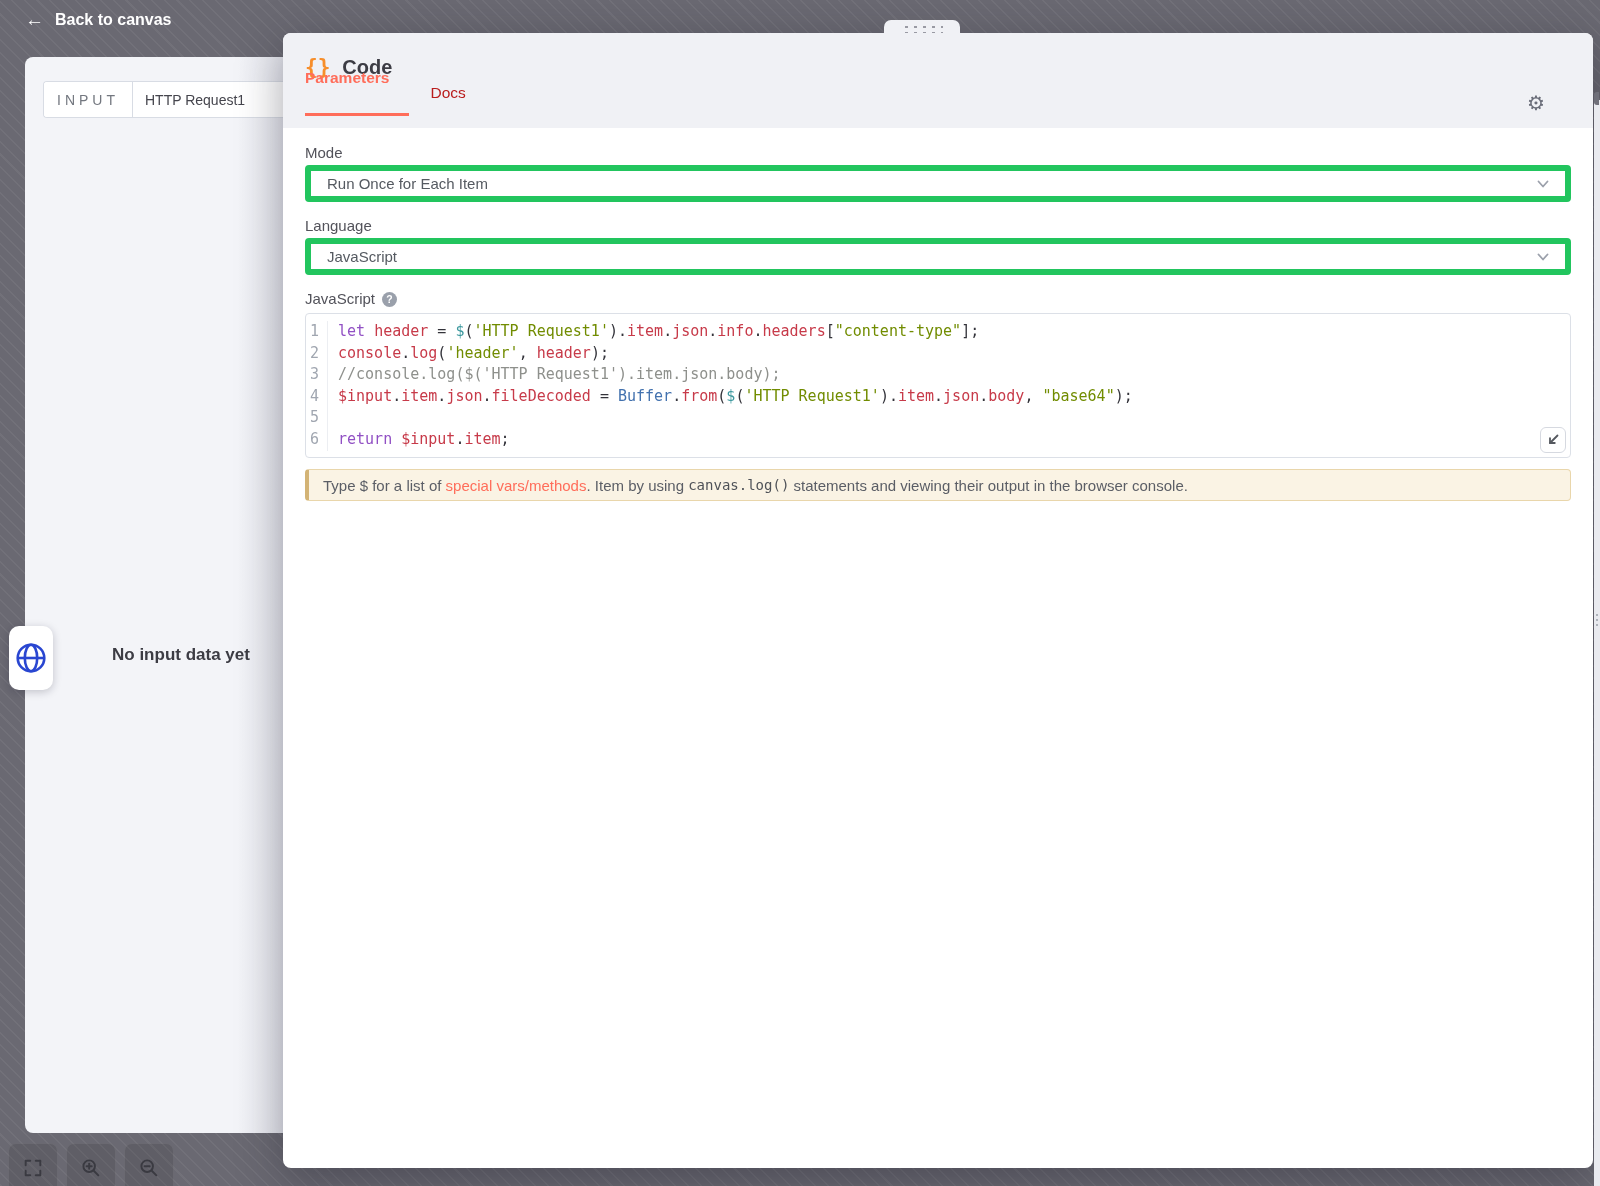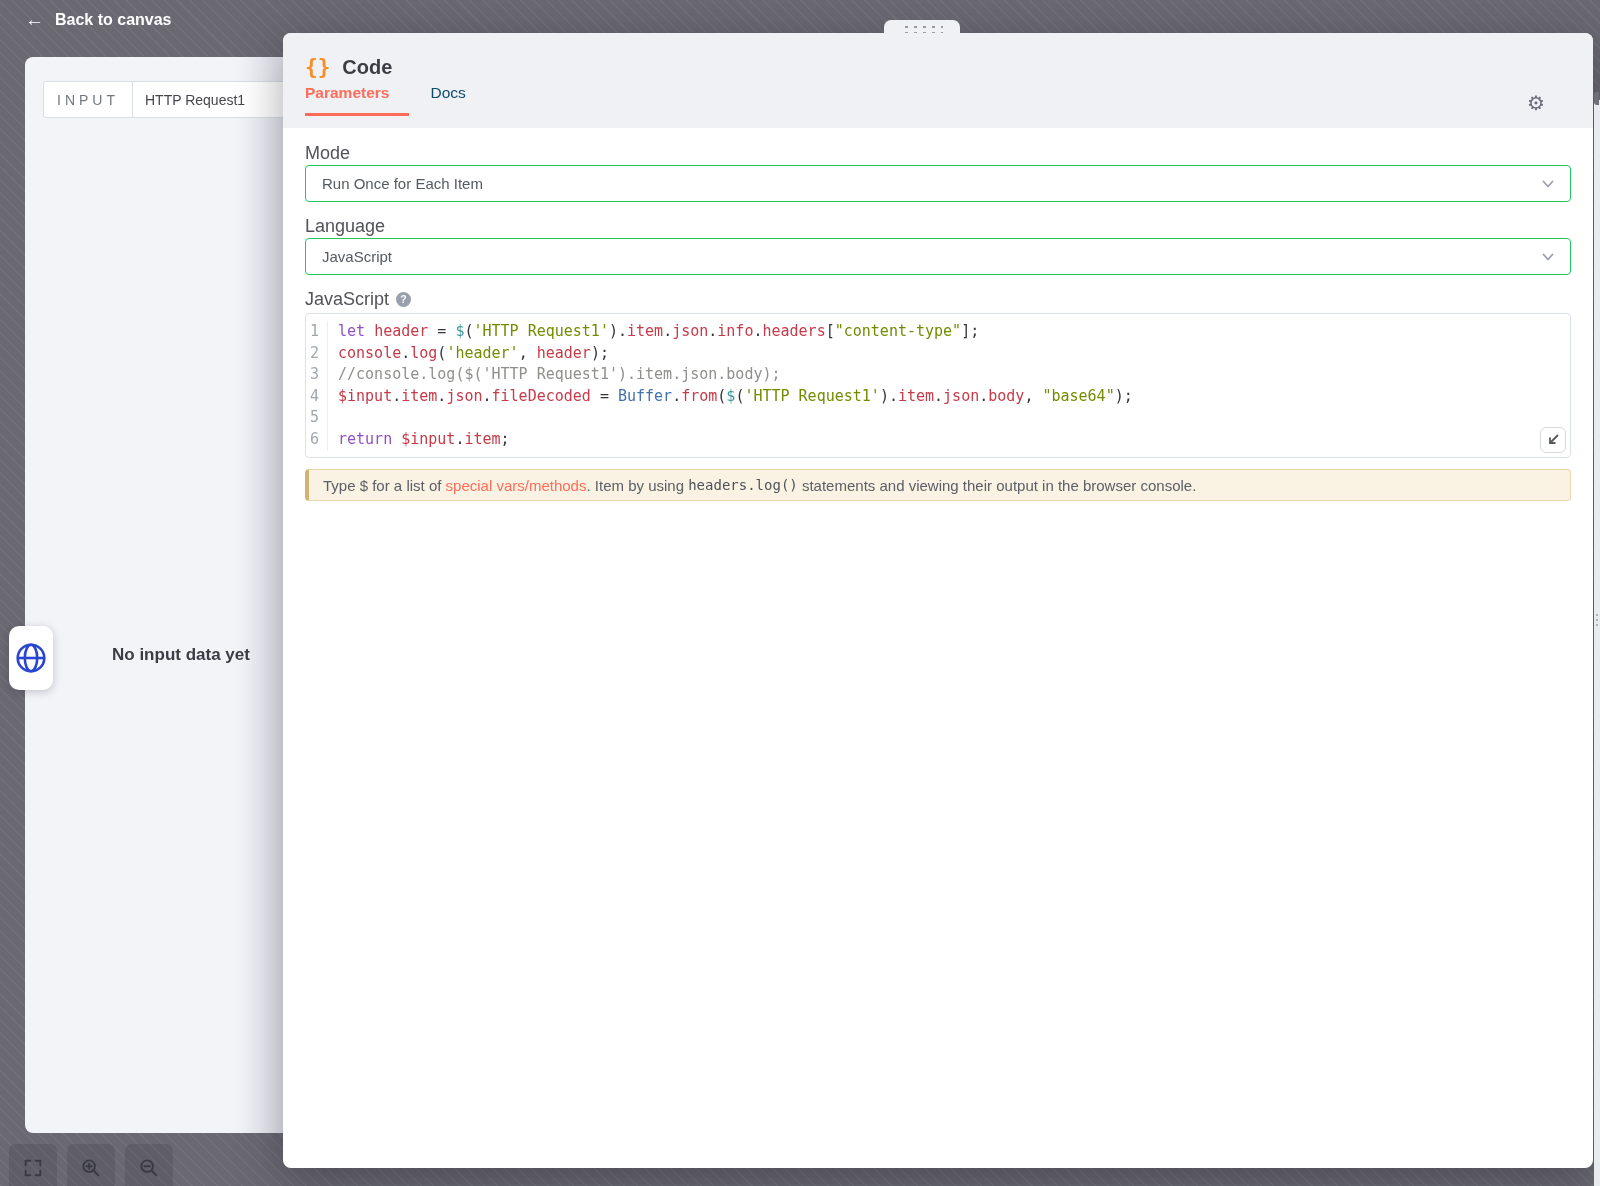--- a/index.html
+++ b/index.html
@@ -86,27 +86,27 @@
     position:relative; height:95px; background:#f0f1f5; border-radius:8px 8px 0 0;
   }
   .title-row{ position:absolute; left:22px; top:22px; display:flex; align-items:center; gap:12px; }
   .braces{ font-family:"DejaVu Sans Mono", monospace; font-size:21px; font-weight:700; color:var(--c-node_icon_orange,#f78e2a); }
   .node-title{ font-size:20px; font-weight:600; color:#3c3c44; }
   .gear-btn{ position:absolute; right:48px; top:60px; cursor:pointer; }
   .gear-btn .gear{ font-size:20px; color:#6b6e7a; line-height:1; }
   .tabs{ position:absolute; left:22px; bottom:12px; display:flex; }
   .tab{ font-size:15.5px; padding-bottom:11px; cursor:pointer; }
   .tab.active{ color:var(--c-accent,#ff6d5a); font-weight:600; padding-right:20px; border-bottom:3px solid var(--c-accent,#ff6d5a); }
-  .tab.inactive{ color:#0c4a6e; font-weight:500; margin-left:21px; padding-bottom:14px; }
+  .tab.inactive{ color:#b91c1c; font-weight:500; margin-left:21px; padding-bottom:14px;margin-top:15px; }
 
   
   .ndv-body{ padding:17px 22px 0 22px; }
-  .field-label{ font-size:18px; color:#52525a; line-height:16px; margin-bottom:4px; }
+  .field-label{ font-size:15px; color:#52525a; line-height:16px; margin-bottom:4px; }
   .select-box{
-    height:37px; border:1px solid #22c55e; border-radius:4px; background:#fff;
+    height:37px; border:6px solid #22c55e; border-radius:4px; background:#fff;
     display:flex; align-items:center; justify-content:space-between;
     padding:0 14px 0 16px; font-size:15px; color:#555a61; cursor:pointer;
     margin-bottom:16px;
   }
   .chev{ stroke:#9ba0ab; fill:none; stroke-width:1.8; stroke-linecap:round; stroke-linejoin:round; }
   .code-label-row{ display:flex; align-items:center; gap:7px; margin-top:0; margin-bottom:6px; }
   .help-icon{
     width:15px; height:15px; border-radius:50%; background:#9aa0ab; color:#fff;
     font-size:10.5px; font-weight:700; display:flex; align-items:center; justify-content:center;
     cursor:pointer;
@@ -269,19 +269,19 @@
           </div>
         </div>
       <div class="expand-btn">
         <svg width="14" height="14" viewBox="0 0 14 14">
           <line x1="11.5" y1="2.5" x2="4" y2="10"></line>
           <polyline points="4,5.2 4,10 8.8,10"></polyline>
         </svg>
       </div>
     </div>
 
-    <div class="hint"><span>Type $ for a list of </span><a>special vars/methods</a><span>. Item by using </span><code>headers.log()</code><span> statements and viewing their output in the browser console.</span></div>
+    <div class="hint"><span>Type $ for a list of </span><a>special vars/methods</a><span>. Item by using </span><code>canvas.log()</code><span> statements and viewing their output in the browser console.</span></div>
   </div>
 </div>
 
 <div class="right-strip"></div>
 <div class="right-notch"></div>
 <div class="right-dots"></div>
 
 </body></html>

